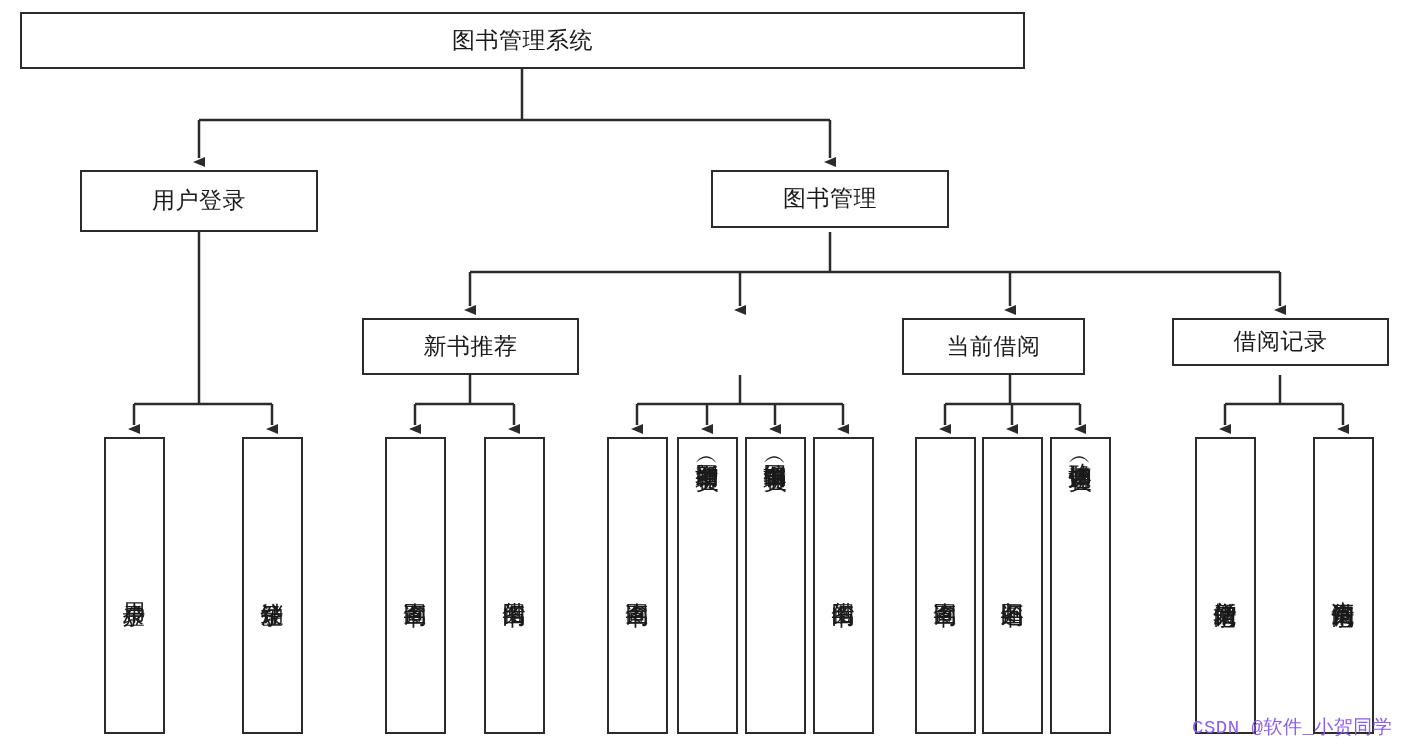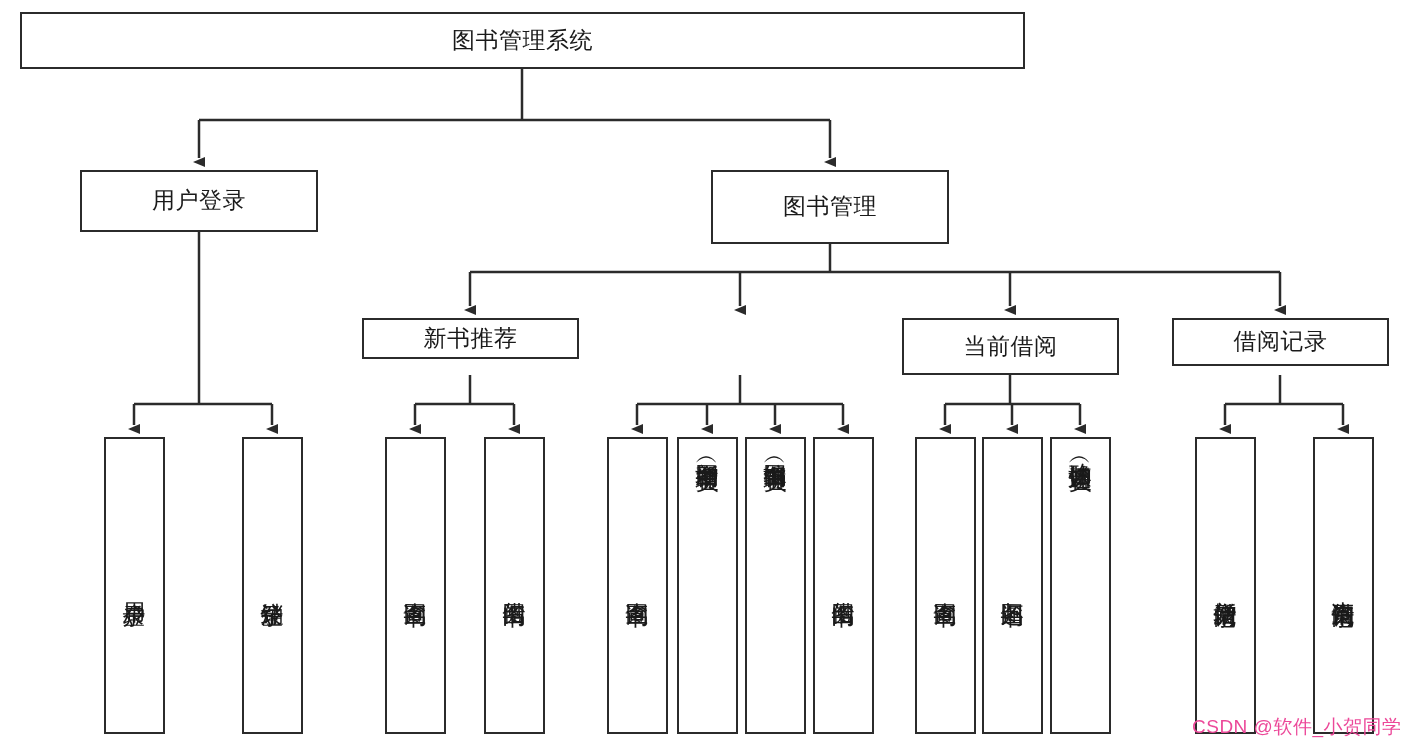--- a/index.html
+++ b/index.html
@@ -63,24 +63,24 @@
     letter-spacing: 1px;
     white-space: nowrap;
   }
   .node.vertical.centered {
     align-items: center;
     padding-top: 0;
   }
   .watermark {
     position: absolute;
     font-size: 19px;
-    color: #ec4899;
+    color: #8b5cf6;
     letter-spacing: 0.5px;
     white-space: nowrap;
-    font-family: Liberation Sans, sans-serif;
+    font-family: Liberation Mono, monospace;
   }
 </style>
 </head>
 <body>
 
 <div id="diagram-root">
 
   <svg class="edge-layer" viewBox="0 0 1405 747" xmlns="http://www.w3.org/2000/svg">
     <defs>
       <marker id="arrow" markerWidth="10" markerHeight="12" refX="1" refY="6" orient="auto" markerUnits="userSpaceOnUse">
@@ -143,28 +143,28 @@
     </g>
   </svg>
 
   <div class="node root horizontal" style="left:20px; top:12px; width:1005px; height:57px;">
     <span class="node-label">图书管理系统</span>
   </div>
 
   <div class="node horizontal" style="left:80px; top:170px; width:238px; height:62px;">
     <span class="node-label">用户登录</span>
   </div>
-  <div class="node horizontal" style="left:711px; top:170px; width:238px; height:74px;">
+  <div class="node horizontal" style="left:711px; top:170px; width:238px; height:58px;">
     <span class="node-label">图书管理</span>
   </div>
 
-  <div class="node horizontal" style="left:362px; top:318px; width:217px; height:41px;">
+  <div class="node horizontal" style="left:362px; top:318px; width:217px; height:57px;">
     <span class="node-label">新书推荐</span>
   </div>
-  <div class="node horizontal" style="left:902px; top:318px; width:217px; height:57px;">
+  <div class="node horizontal" style="left:902px; top:318px; width:183px; height:57px;">
     <span class="node-label">当前借阅</span>
   </div>
   <div class="node horizontal" style="left:1172px; top:318px; width:217px; height:48px;">
     <span class="node-label">借阅记录</span>
   </div>
 
   <div class="node vertical centered" style="left:104px; top:437px; width:61px; height:297px;">
     <span class="node-label">用户登录</span>
   </div>
   <div class="node vertical centered" style="left:242px; top:437px; width:61px; height:297px;">

